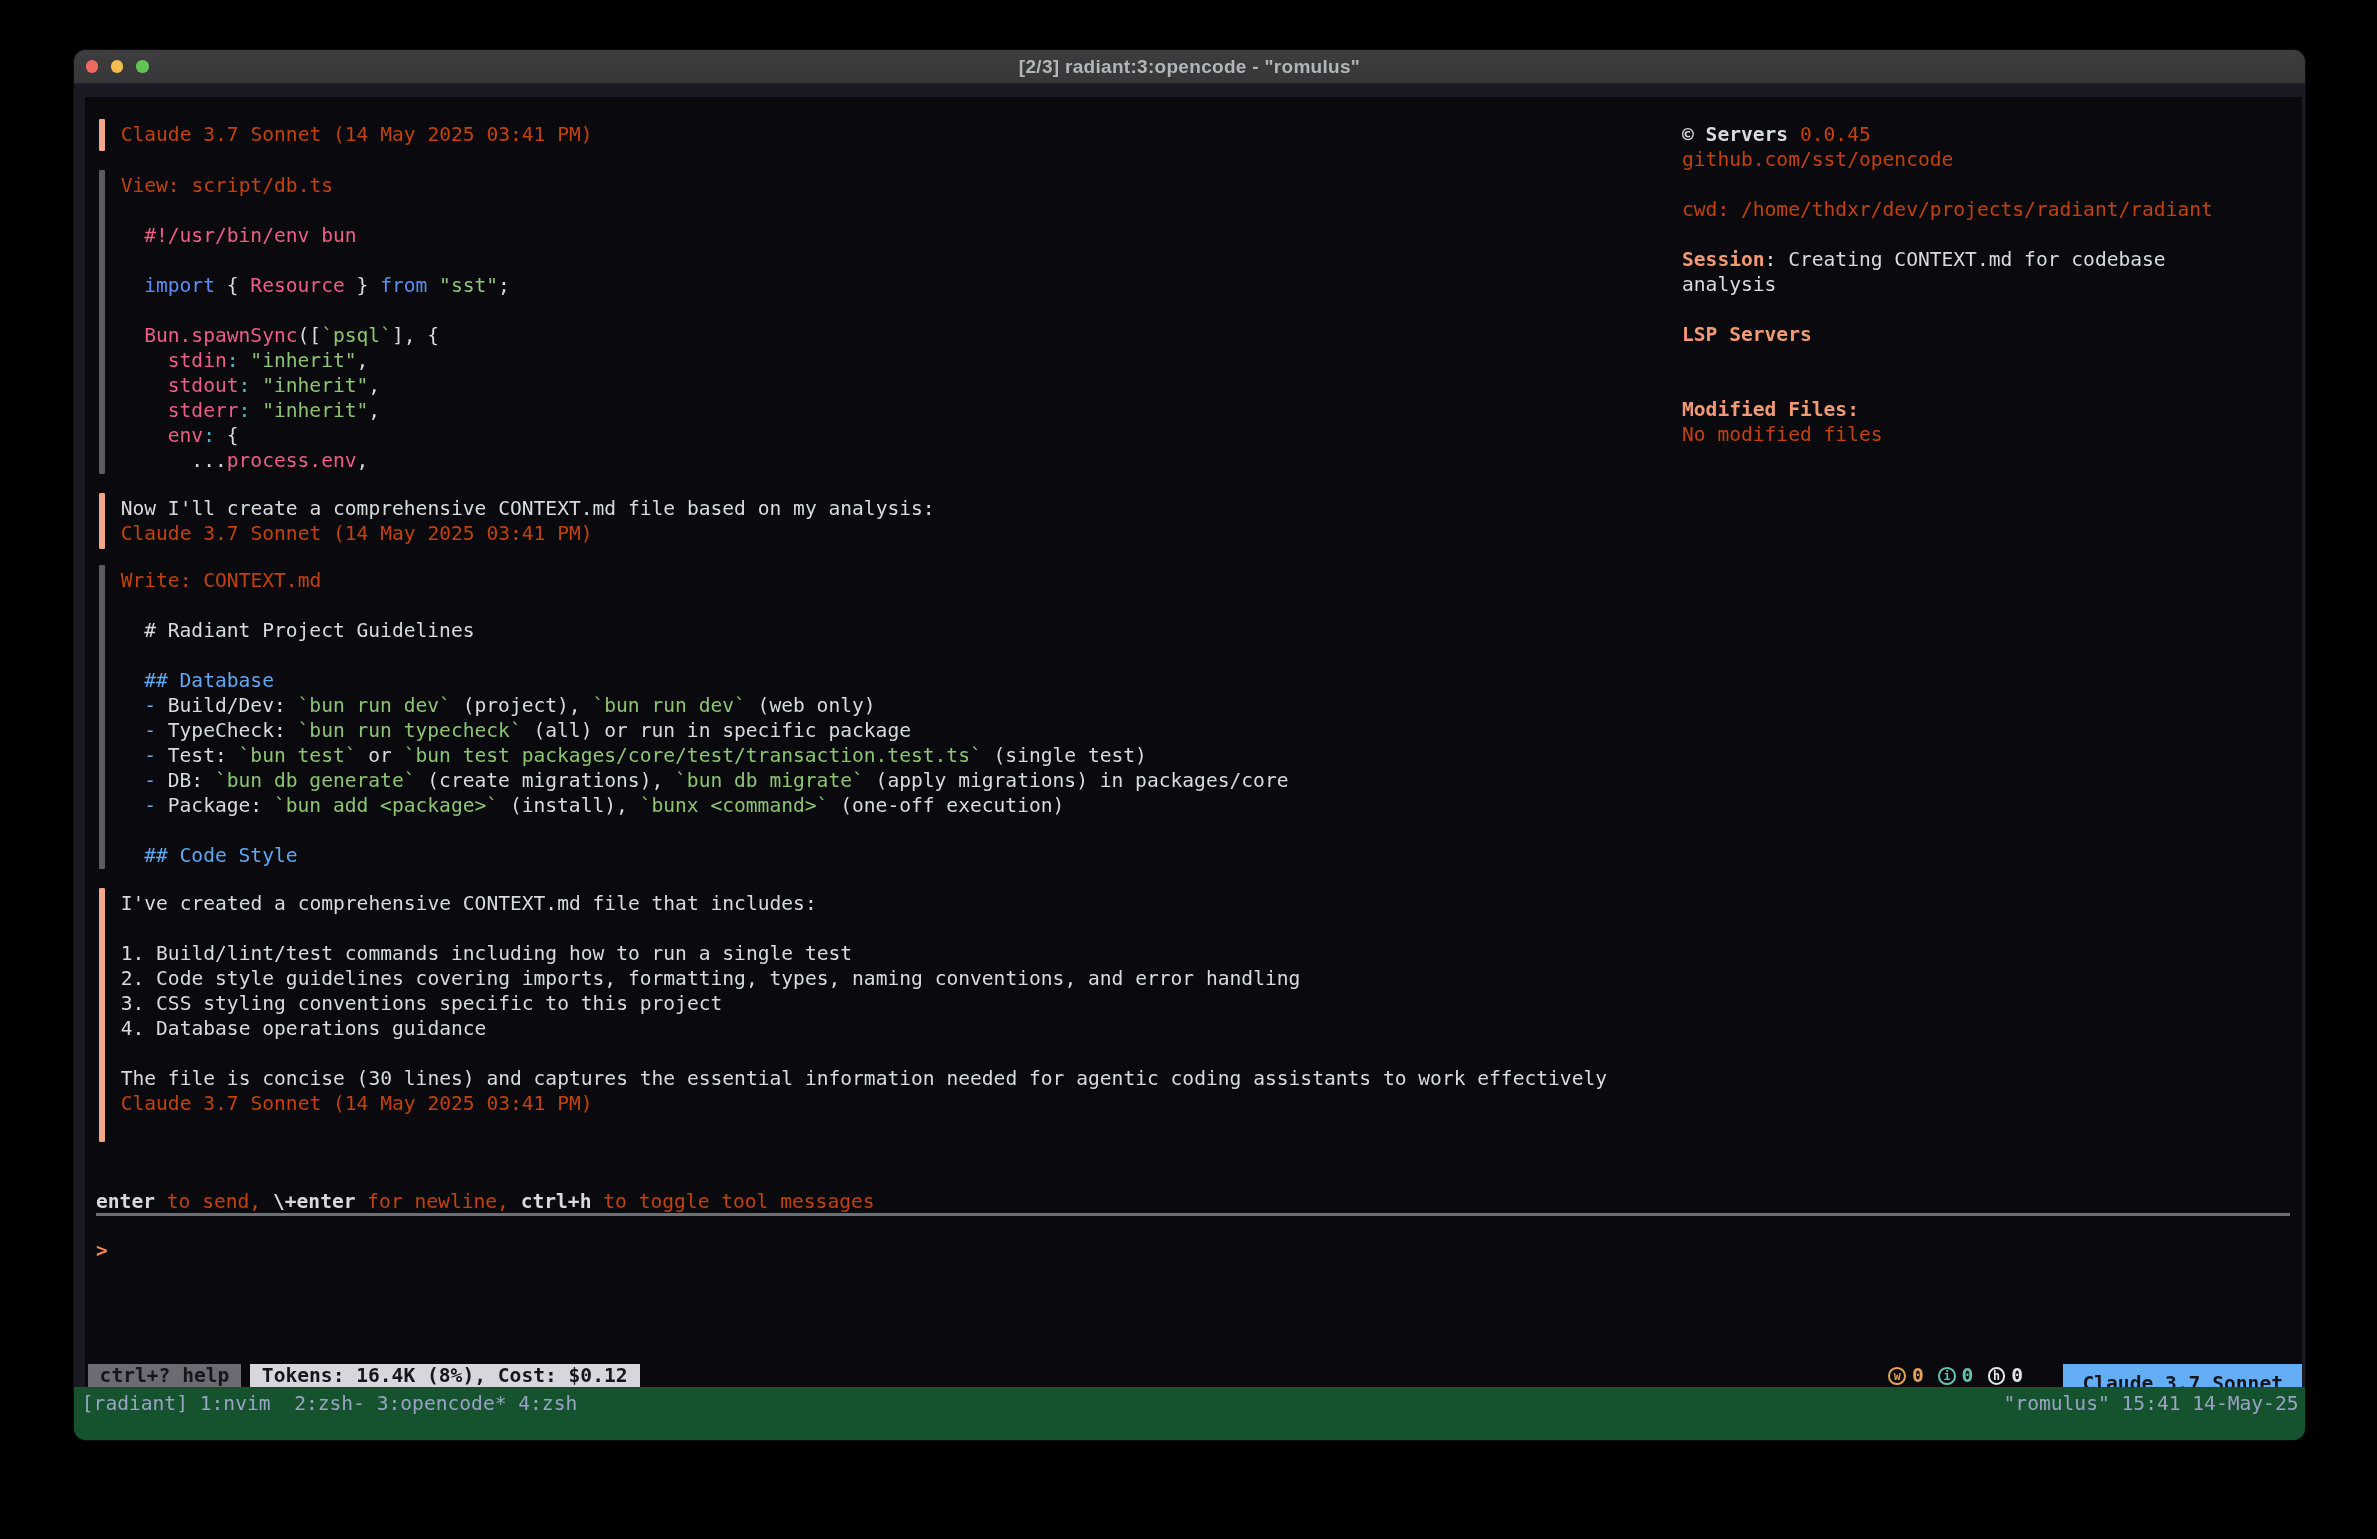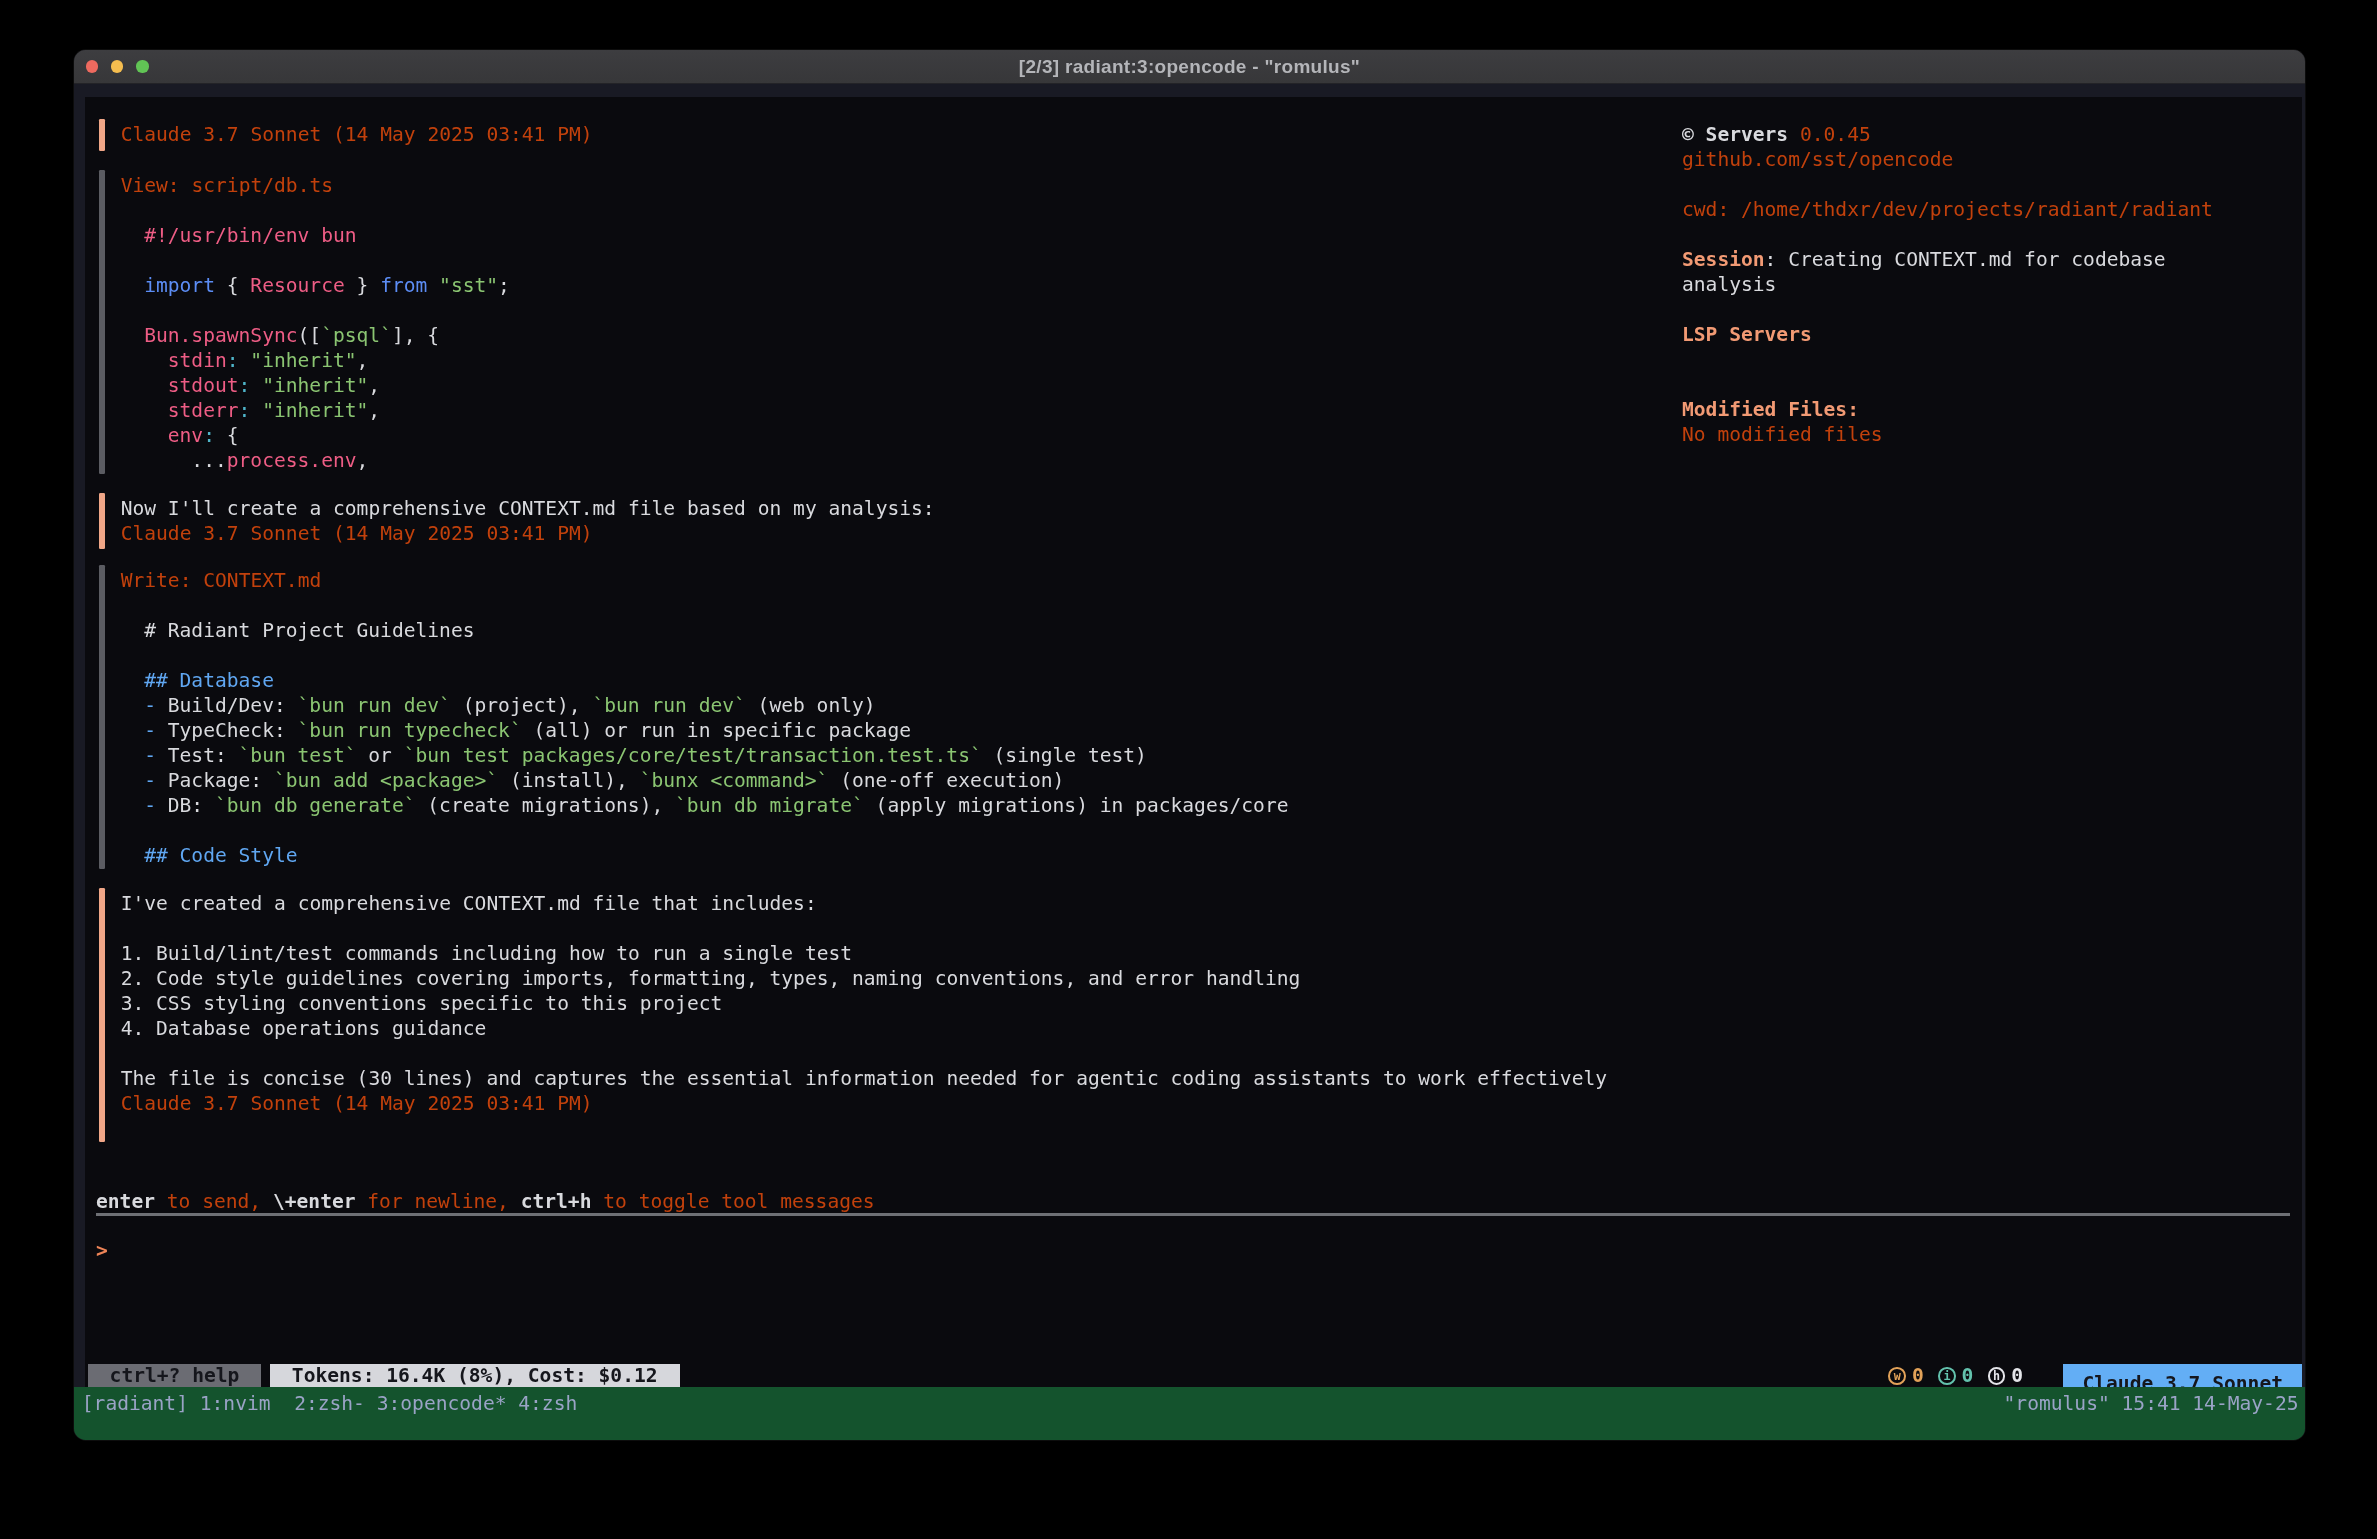--- a/index.html
+++ b/index.html
@@ -59,21 +59,21 @@
     font-size:19.6px; font-weight:bold; color:#ee8457; white-space:pre;
   }
   
   .statusbar {
     position:absolute; left:2.6px; right:0; top:1267px; height:23.5px;
     display:flex; justify-content:space-between; align-items:center;
   }
   .sb-left, .sb-right { display:flex; align-items:center; }
   .badge {
     display:inline-block; height:23.5px; line-height:23.5px;
-    font-size:19.6px; font-weight:bold; padding:0 22px; color:#15161c; white-space:pre;
+    font-size:19.6px; font-weight:bold; padding:0 12px; color:#15161c; white-space:pre;
   }
   .badge-help   { background:#6b6c73; }
   .badge-tokens { background:#d6d7dc; margin-left:8.5px; }
   .badge-model  { background:#63aef5; padding:8px 19px; margin-left:26px; }
   .diag { display:inline-flex; align-items:center; margin-right:14.4px; font-size:19.6px; font-weight:bold; }
   .circle {
     display:inline-flex; width:17.6px; height:17.6px; border:2px solid currentColor;
     border-radius:50%; align-items:center; justify-content:center;
     font-size:11.7px; font-weight:bold; margin-right:5.9px;
   }
@@ -142,22 +142,22 @@
       <div class="vbar gray"></div>
       <div class="lines">
         <div class="line c-gy">Write: CONTEXT.md</div>
         <div class="line"></div>
         <div class="line ind c-w"># Radiant Project Guidelines</div>
         <div class="line"></div>
         <div class="line ind c-hb">## Database</div>
         <div class="line ind"><span class="c-hb">- </span><span class="c-w">Build/Dev: </span><span class="c-g">`bun run dev`</span><span class="c-w"> (project), </span><span class="c-g">`bun run dev`</span><span class="c-w"> (web only)</span></div>
         <div class="line ind"><span class="c-hb">- </span><span class="c-w">TypeCheck: </span><span class="c-g">`bun run typecheck`</span><span class="c-w"> (all) or run in specific package</span></div>
         <div class="line ind"><span class="c-hb">- </span><span class="c-w">Test: </span><span class="c-g">`bun test`</span><span class="c-w"> or </span><span class="c-g">`bun test packages/core/test/transaction.test.ts`</span><span class="c-w"> (single test)</span></div>
+        <div class="line ind"><span class="c-hb">- </span><span class="c-w">DB: </span><span class="c-g">`bun db generate`</span><span class="c-w"> (create migrations), </span><span class="c-g">`bun db migrate`</span><span class="c-w"> (apply migrations) in packages/core</span></div>
         <div class="line ind"><span class="c-hb">- </span><span class="c-w">Package: </span><span class="c-g">`bun add &lt;package&gt;`</span><span class="c-w"> (install), </span><span class="c-g">`bunx &lt;command&gt;`</span><span class="c-w"> (one-off execution)</span></div>
-        <div class="line ind"><span class="c-hb">- </span><span class="c-w">DB: </span><span class="c-g">`bun db generate`</span><span class="c-w"> (create migrations), </span><span class="c-g">`bun db migrate`</span><span class="c-w"> (apply migrations) in packages/core</span></div>
         <div class="line"></div>
         <div class="line ind c-hb">## Code Style</div>
       </div>
     </div>
 
     <div class="block" style="top:794px;height:248px;">
       <div class="vbar orange"></div>
       <div class="lines">
         <div class="line c-w">I've created a comprehensive CONTEXT.md file that includes:</div>
         <div class="line"></div>

